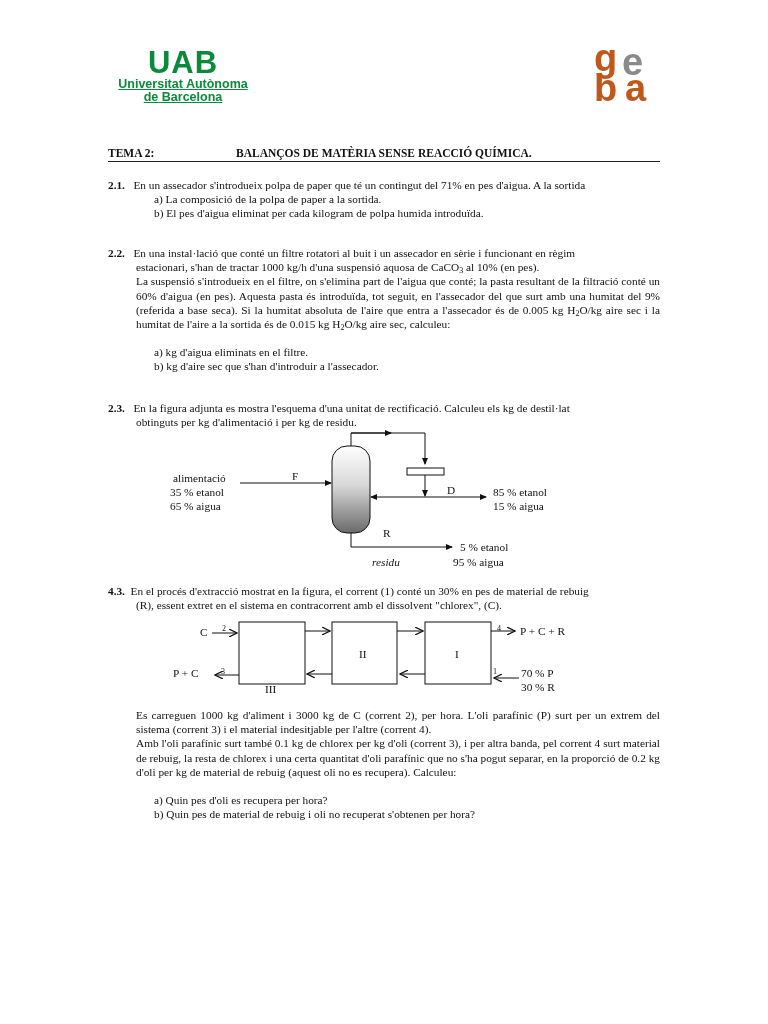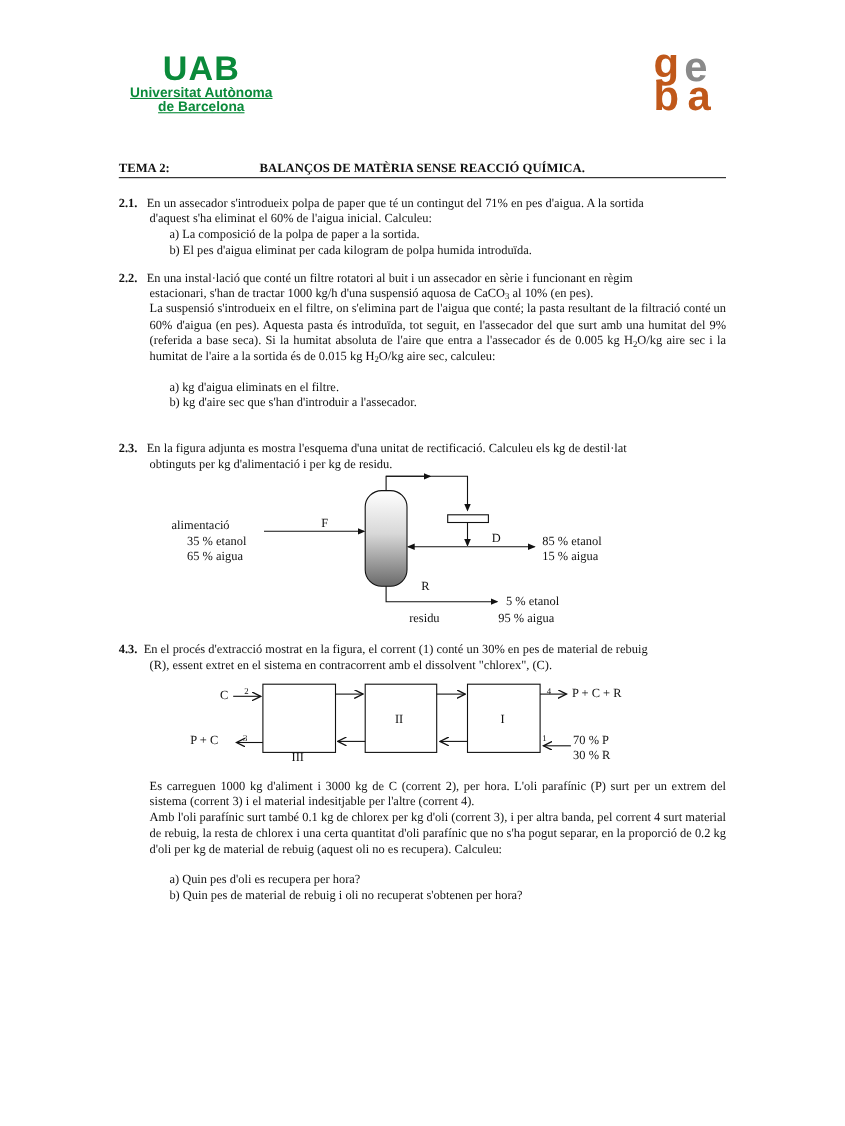--- a/index.html
+++ b/index.html
@@ -38,21 +38,20 @@
 </div>
 
 <div class="abs header-line">
   <span>TEMA 2:</span>
   <span style="position:absolute;left:128px;">BALANÇOS DE MATÈRIA SENSE REACCIÓ QUÍMICA.</span>
 </div>
 <div class="abs header-rule"></div>
 
 <div class="abs para" style="top:178px;">
   <div><span class="num">2.1.</span>&nbsp;&nbsp; <span>En un assecador s'introdueix polpa de paper que té un contingut del 71% en pes d'aigua. A la sortida</span></div>
-  <div class="indent">d'aquest s'ha eliminat el 60% de l'aigua inicial. Calculeu:</div>
   <div class="sub-item">a) La composició de la polpa de paper a la sortida.</div>
   <div class="sub-item">b) El pes d'aigua eliminat per cada kilogram de polpa humida introduïda.</div>
 </div>
 
 <div class="abs para" style="top:246px;">
   <div><span class="num">2.2.</span>&nbsp;&nbsp; <span>En una instal·lació que conté un filtre rotatori al buit i un assecador en sèrie i funcionant en règim</span></div>
   <div class="indent"><span>estacionari, s'han de tractar 1000 kg/h d'una suspensió aquosa de CaCO</span><sub>3</sub><span> al 10% (en pes).</span></div>
   <div class="indent"><span>La suspensió s'introdueix en el filtre, on s'elimina part de l'aigua que conté; la pasta resultant de la filtració conté un 60% d'aigua (en pes). Aquesta pasta és introduïda, tot seguit, en l'assecador del que surt amb una humitat del 9% (referida a base seca). Si la humitat absoluta de l'aire que entra a l'assecador és de 0.005 kg H</span><sub>2</sub><span>O/kg aire sec i la humitat de l'aire a la sortida és de 0.015 kg H</span><sub>2</sub><span>O/kg aire sec, calculeu:</span></div>
   <div style="height:14px;"></div>
   <div class="sub-item">a) kg d'aigua eliminats en el filtre.</div>
@@ -89,29 +88,29 @@
     <line x1="425" y1="475" x2="425" y2="496" stroke="#111" stroke-width="1" marker-end="url(#arr)"></line>
 
     <line x1="425" y1="497" x2="371" y2="497" stroke="#111" stroke-width="1" marker-end="url(#arr)"></line>
 
     <line x1="425" y1="497" x2="486" y2="497" stroke="#111" stroke-width="1" marker-end="url(#arr)"></line>
 
     <line x1="240" y1="483" x2="331" y2="483" stroke="#111" stroke-width="1" marker-end="url(#arr)"></line>
 
     <polyline points="351,533 351,547 452,547" fill="none" stroke="#111" stroke-width="1" marker-end="url(#arr)"></polyline>
   </svg>
-  <div class="dlabel" style="left:156px;top:472px;">alimentació</div>
+  <div class="dlabel" style="left:173px;top:472px;">alimentació</div>
   <div class="dlabel" style="left:170px;top:486px;">35 % etanol</div>
   <div class="dlabel" style="left:170px;top:500px;">65 % aigua</div>
   <div class="dlabel" style="left:292px;top:470px;">F</div>
   <div class="dlabel" style="left:447px;top:484px;">D</div>
   <div class="dlabel" style="left:493px;top:486px;">85 % etanol</div>
   <div class="dlabel" style="left:493px;top:500px;">15 % aigua</div>
   <div class="dlabel" style="left:383px;top:527px;">R</div>
-  <div class="dlabel" style="left:372px;top:556px;">residu</div>
+  <div class="dlabel" style="left:372px;top:556px;font-style:italic;">residu</div>
   <div class="dlabel" style="left:460px;top:541px;text-align:right;">5 % etanol</div>
   <div class="dlabel" style="left:453px;top:556px;">95 % aigua</div>
 </div>
 
 <div class="abs para" style="top:584px;">
   <div><span class="num">4.3.</span>&nbsp; <span>En el procés d'extracció mostrat en la figura, el corrent (1) conté un 30% en pes de material de rebuig</span></div>
   <div class="indent" style="padding-left:28px;">(R), essent extret en el sistema en contracorrent amb el dissolvent "chlorex", (C).</div>
 </div>
 
 <div class="diagram" style="left:0;top:0;width:768px;height:1024px;pointer-events:none;">

